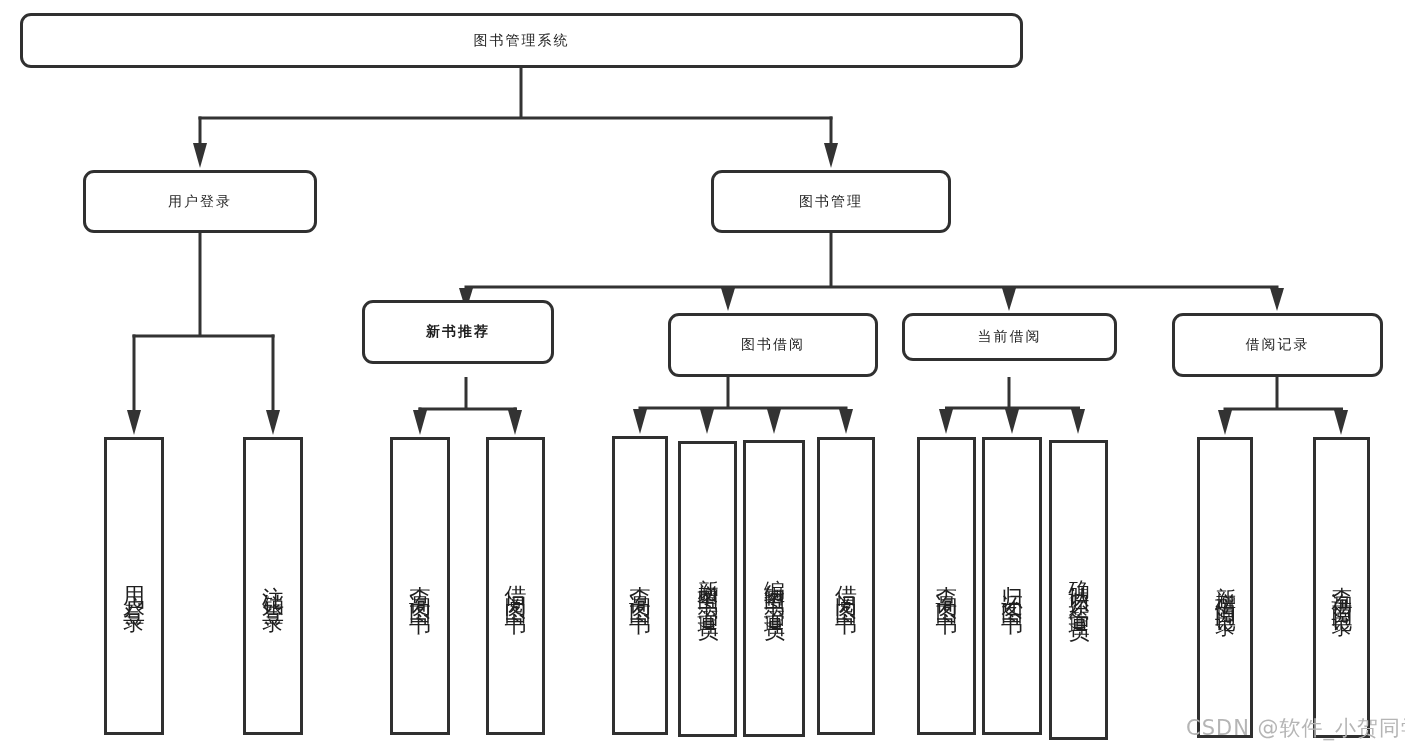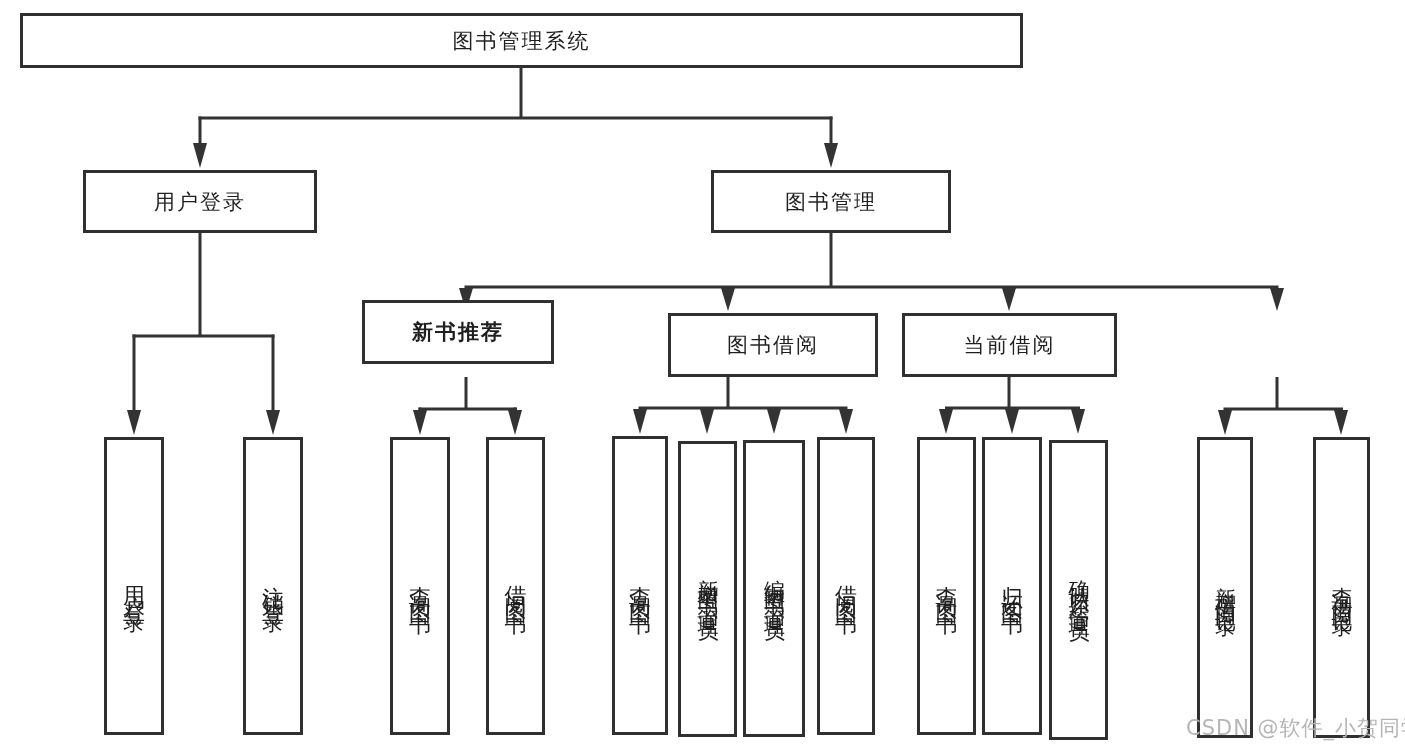--- a/index.html
+++ b/index.html
@@ -12,21 +12,21 @@
   }
   .wires { position:absolute; left:0; top:0; width:1405px; height:747px; }
   .node {
     position:absolute;
     box-sizing:border-box;
     border:3px solid #303030;
     background:#ffffff;
     display:flex; align-items:center; justify-content:center;
     color:#1f1f1f;
   }
-  .hnode { font-size:21px; letter-spacing:2px; }
+  .hnode { font-size:14px; letter-spacing:2px;border-radius:11px; }
   .vnode .vlabel {
     writing-mode:vertical-rl;
     text-orientation:mixed;
     font-size:22px;
     letter-spacing:9px;
     line-height:1;
     color:#1f1f1f;
     white-space:nowrap;
   }
   .vnode.tight .vlabel { letter-spacing:6px; font-size:21px; }
@@ -115,22 +115,25 @@
   <div class="node hnode" style="left:711px; top:170px; width:240px; height:63px;align-items:center;">
     <span>图书管理</span>
   </div>
 
   <div class="node hnode" style="left:362px; top:300px; width:192px; height:64px;font-weight:bold;">
     <span>新书推荐</span>
   </div>
   <div class="node hnode" style="left:623px; top:313px; width:210px; height:64px;margin-left:45px;">
     <span>图书借阅</span>
   </div>
-  <div class="node hnode" style="left:902px; top:313px; width:215px; height:64px;">
+  <div class="node hnode" style="left:902px; top:313px; width:215px; height:48px;">
     <span>当前借阅</span>
+  </div>
+  <div class="node hnode" style="left:1172px; top:313px; width:211px; height:64px;">
+    <span>借阅记录</span>
   </div>
 
   <div class="node vnode" style="left:104px; top:437px; width:60px; height:298px;">
     <span class="vlabel">用户登录</span>
   </div>
   <div class="node vnode" style="left:243px; top:437px; width:60px; height:298px;">
     <span class="vlabel">注销登录</span>
   </div>
 
   <div class="node vnode" style="left:390px; top:437px; width:60px; height:298px;">

